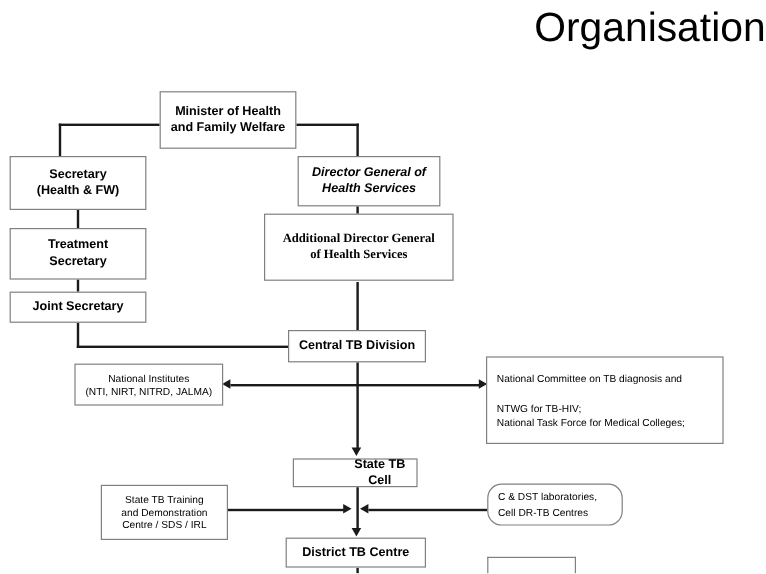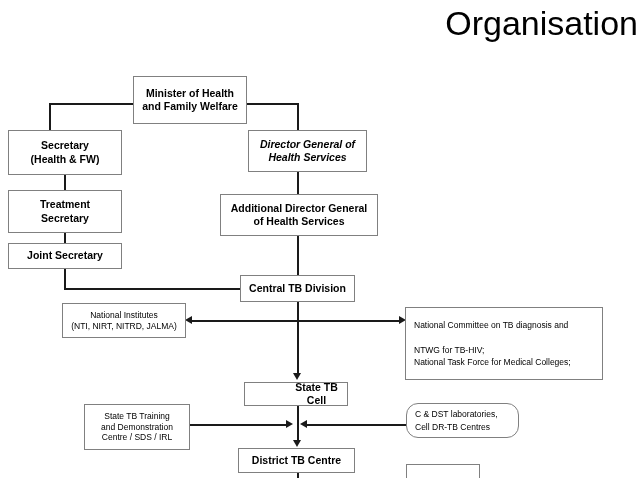--- a/index.html
+++ b/index.html
@@ -165,21 +165,21 @@
       </span>
     </div>
 
     <div class="node bold" style="left:8px; top:190px; width:114px; height:43px;">
       <span>
         <span>Treatment</span><br>
         <span>Secretary</span>
       </span>
     </div>
 
-    <div class="node bold" style="left:220px; top:194px; width:158px; height:42px;">
+    <div class="node bold" style="left:220px; top:178px; width:158px; height:56px;font-family:Liberation Serif, serif;">
       <span>
         <span>Additional Director General</span><br>
         <span>of Health Services</span>
       </span>
     </div>
 
     <div class="node bold" style="left:8px; top:243px; width:114px; height:26px;">
       <span>Joint Secretary</span>
     </div>
 
@@ -187,21 +187,21 @@
       <span>Central TB Division</span>
     </div>
 
     <div class="node plain" style="left:62px; top:303px; width:124px; height:35px;">
       <span>
         <span>National Institutes</span><br>
         <span>(NTI, NIRT, NITRD, JALMA)</span>
       </span>
     </div>
 
-    <div class="node plain-left" style="left:405px; top:297px; width:198px; height:73px;margin-top:10px;">
+    <div class="node plain-left" style="left:405px; top:297px; width:198px; height:73px;">
       <span>
         <span>National Committee on TB diagnosis and</span><br>
         <br>
         <span>NTWG for TB-HIV;</span><br>
         <span>National Task Force for Medical Colleges;</span><br>
       </span>
     </div>
 
     <div class="node bold" style="left:244px; top:382px; width:104px; height:24px;padding-left:44px;">
       <span>State TB Cell</span>

